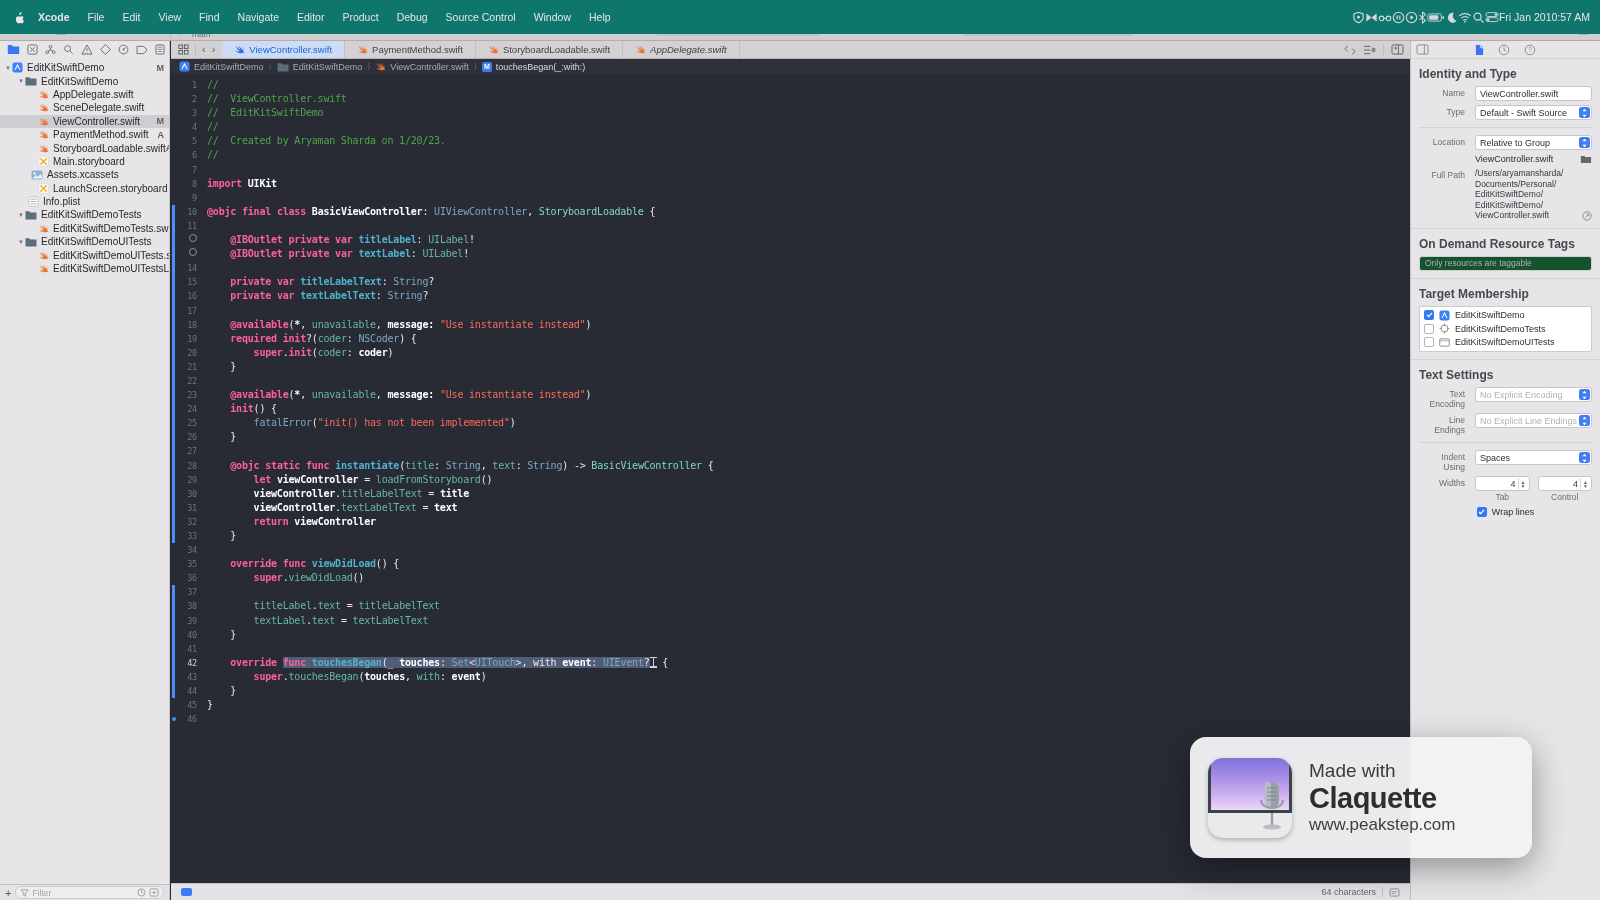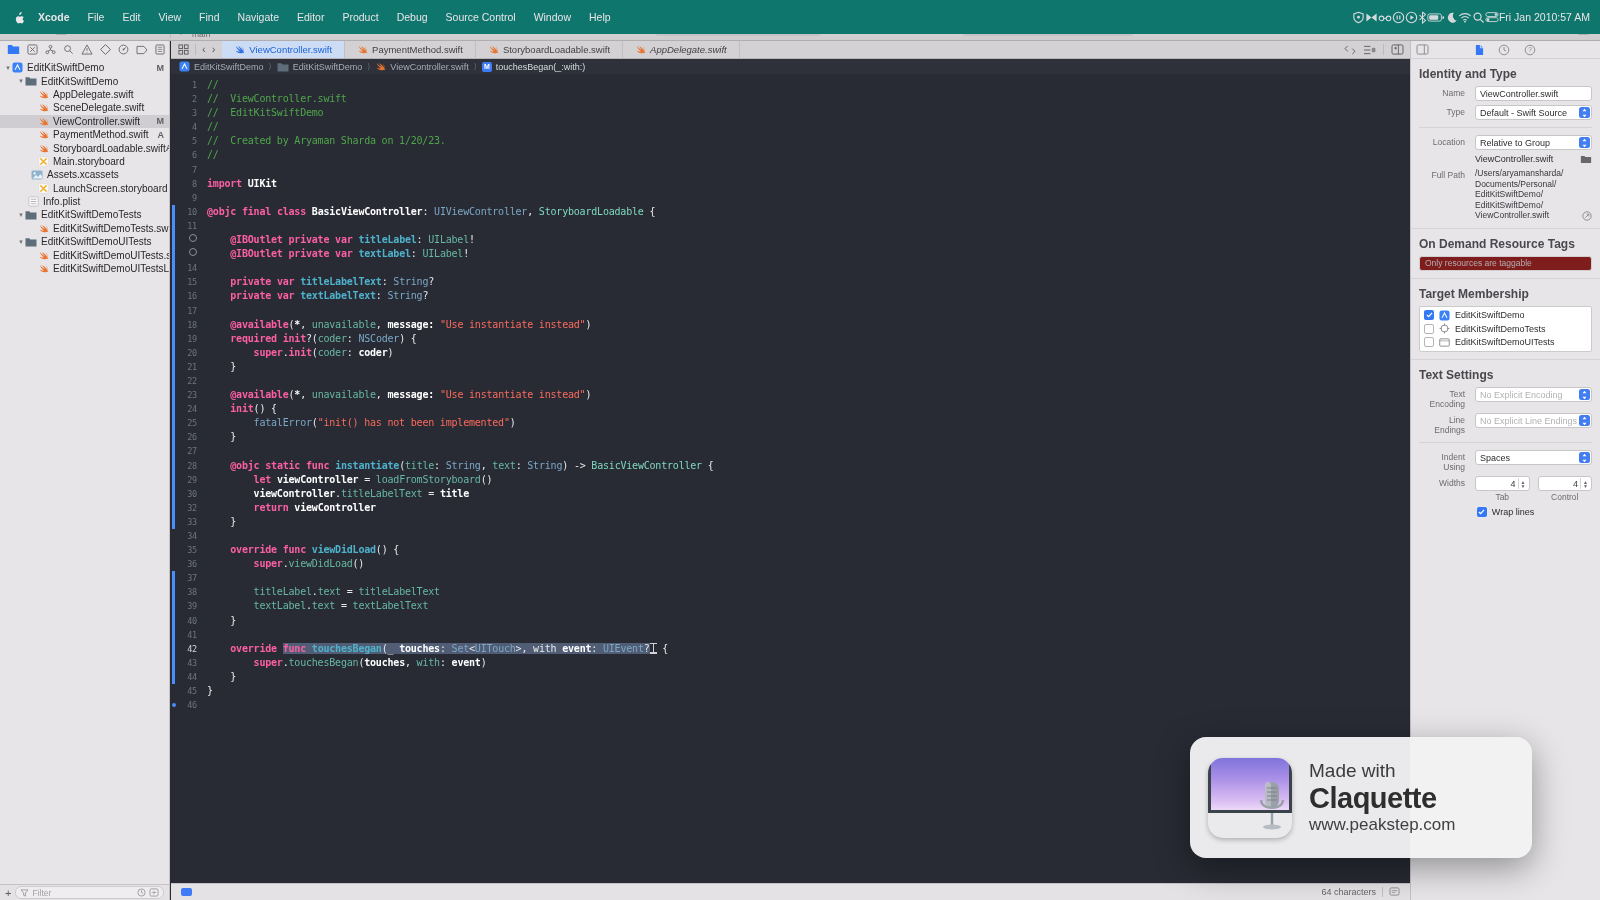--- a/index.html
+++ b/index.html
@@ -75,41 +75,41 @@
   
   .nav-status{position:absolute;left:0;bottom:0;width:170px;height:16px;background:#e4e2e4;border-top:1px solid #c5c2c5;
               border-right:1px solid #c6c3c6;box-sizing:border-box;display:flex;align-items:center;padding:0 5px;gap:4px}
   .plus-btn{font-size:11px;color:#5c595c;line-height:14px}
   .filter-pill{flex:1;height:11px;background:#efedf0;border:1px solid #cfccd0;border-radius:6px;display:flex;
                align-items:center;padding:0 4px;gap:3px;font-size:8.5px;color:#a4a1a5}
   .filter-pill .right-icons{margin-left:auto;display:flex;gap:3px}
   .editor-status{position:absolute;left:171px;right:190px;bottom:0;height:16px;background:#e4e2e4;border-top:1px solid #c5c2c5;
                  display:flex;align-items:center;padding:0 10px;font-size:9px;color:#66646a;gap:6px}
   .blue-chip{width:11px;height:8px;border-radius:2px;background:#3d7bf7}
-  .es-right{margin-left:auto;display:flex;gap:6px}
+  .es-right{margin-left:auto;display:flex;align-items:center;gap:6px}
   .es-div{width:1px;height:10px;background:#c2bfc2}
   
   .inspector{position:absolute;top:41px;right:0;width:190px;bottom:0;background:#e7e5e8;border-left:1px solid #c3c0c3;
              box-sizing:border-box;font-size:9.5px;color:#3c3a3e;overflow:hidden}
   .insp-iconbar{height:17px;border-bottom:1px solid #d4d1d4;display:flex;align-items:center;gap:14px;justify-content:center;position:relative}
   .insp-iconbar .corner{position:absolute;left:5px;display:flex;gap:5px;align-items:center}
   .insp-pad{padding:0 8px}
   .insp-h{font-weight:700;font-size:12px;color:#4a484c;margin:8px 0 5px}
   .insp-row{display:flex;align-items:flex-start;margin-bottom:4px}
   .insp-label{width:56px;flex:0 0 56px;text-align:right;color:#6e6b6f;font-size:8.5px;padding-right:10px;padding-top:2px;box-sizing:border-box}
   .fieldbox{flex:1;background:#fff;border:1px solid #c9c6c9;border-radius:3px;height:13px;display:flex;
             align-items:center;padding:0 4px;font-size:9px;color:#2e2c2f;position:relative;overflow:hidden;white-space:nowrap}
   .popup{padding-right:14px}
   .stepper{position:absolute;right:1px;top:1px;width:11px;bottom:1px;background:#437df2;border-radius:2.5px;
            display:flex;align-items:center;justify-content:center}
   .popup.disabled{color:#b4b1b4}
   .filetext{flex:1;font-size:9px;color:#2e2c2f;display:flex;align-items:center}
   .fullpath{flex:1;font-size:8.5px;color:#39373b;line-height:10.5px;word-break:break-all;position:relative;padding-right:12px}
   .insp-sep{height:1px;background:#d6d3d6;margin:7px 0}
-  .odr-input{margin:0 0 2px;background:#7f1d1d;border:1px solid #d2cfd2;border-radius:3px;height:13px;display:flex;
+  .odr-input{margin:0 0 2px;background:#14532d;border:1px solid #d2cfd2;border-radius:3px;height:13px;display:flex;
              align-items:center;padding:0 5px;font-size:8.5px;color:#b2afb2}
   .tm-box{background:#fff;border:1px solid #cdcacd;border-radius:2px;padding:2px 4px}
   .tm-row{display:flex;align-items:center;gap:5px;height:13.5px;font-size:9px;color:#2e2c2f}
   .cb{width:10px;height:10px;border-radius:2px;box-sizing:border-box;display:flex;align-items:center;justify-content:center;flex:0 0 10px}
   .cb.on{background:#3478f6}.cb.off{background:#fff;border:1px solid #b6b3b6}
   .widths-wrap{flex:1;display:flex;gap:8px}
   .numfield{flex:1}
   .numcell{background:#fff;border:1px solid #c9c6c9;border-radius:3px;height:13px;display:flex;align-items:center;
            justify-content:flex-end;padding:0 13px 0 4px;font-size:9px;position:relative}
   .gstep{position:absolute;right:1px;top:1px;bottom:1px;width:9px;border-left:1px solid #d8d5d8;display:flex;
@@ -716,20 +716,24 @@
       </div>
       <div class="code-line bar">
         <span class="gutter">29</span>
         <span class="code-text"><span class="tok p">        </span><span class="tok k">let</span><span class="tok p"> </span><span class="tok w">viewController</span><span class="tok p"> = </span><span class="tok t">loadFromStoryboard</span><span class="tok p">()</span></span>
       </div>
       <div class="code-line bar">
         <span class="gutter">30</span>
         <span class="code-text"><span class="tok p">        </span><span class="tok w">viewController</span><span class="tok p">.</span><span class="tok t">titleLabelText</span><span class="tok p"> = </span><span class="tok w">title</span></span>
       </div>
       <div class="code-line bar">
+        <span class="gutter">31</span>
+        <span class="code-text"><span class="tok p">        </span><span class="tok w">viewController</span><span class="tok p">.</span><span class="tok t">textLabelText</span><span class="tok p"> = </span><span class="tok w">text</span></span>
+      </div>
+      <div class="code-line bar">
         <span class="gutter">32</span>
         <span class="code-text"><span class="tok p">        </span><span class="tok k">return</span><span class="tok p"> </span><span class="tok w">viewController</span></span>
       </div>
       <div class="code-line bar">
         <span class="gutter">33</span>
         <span class="code-text"><span class="tok p">    }</span></span>
       </div>
       <div class="code-line">
         <span class="gutter">34</span>
         <span class="code-text"></span>

